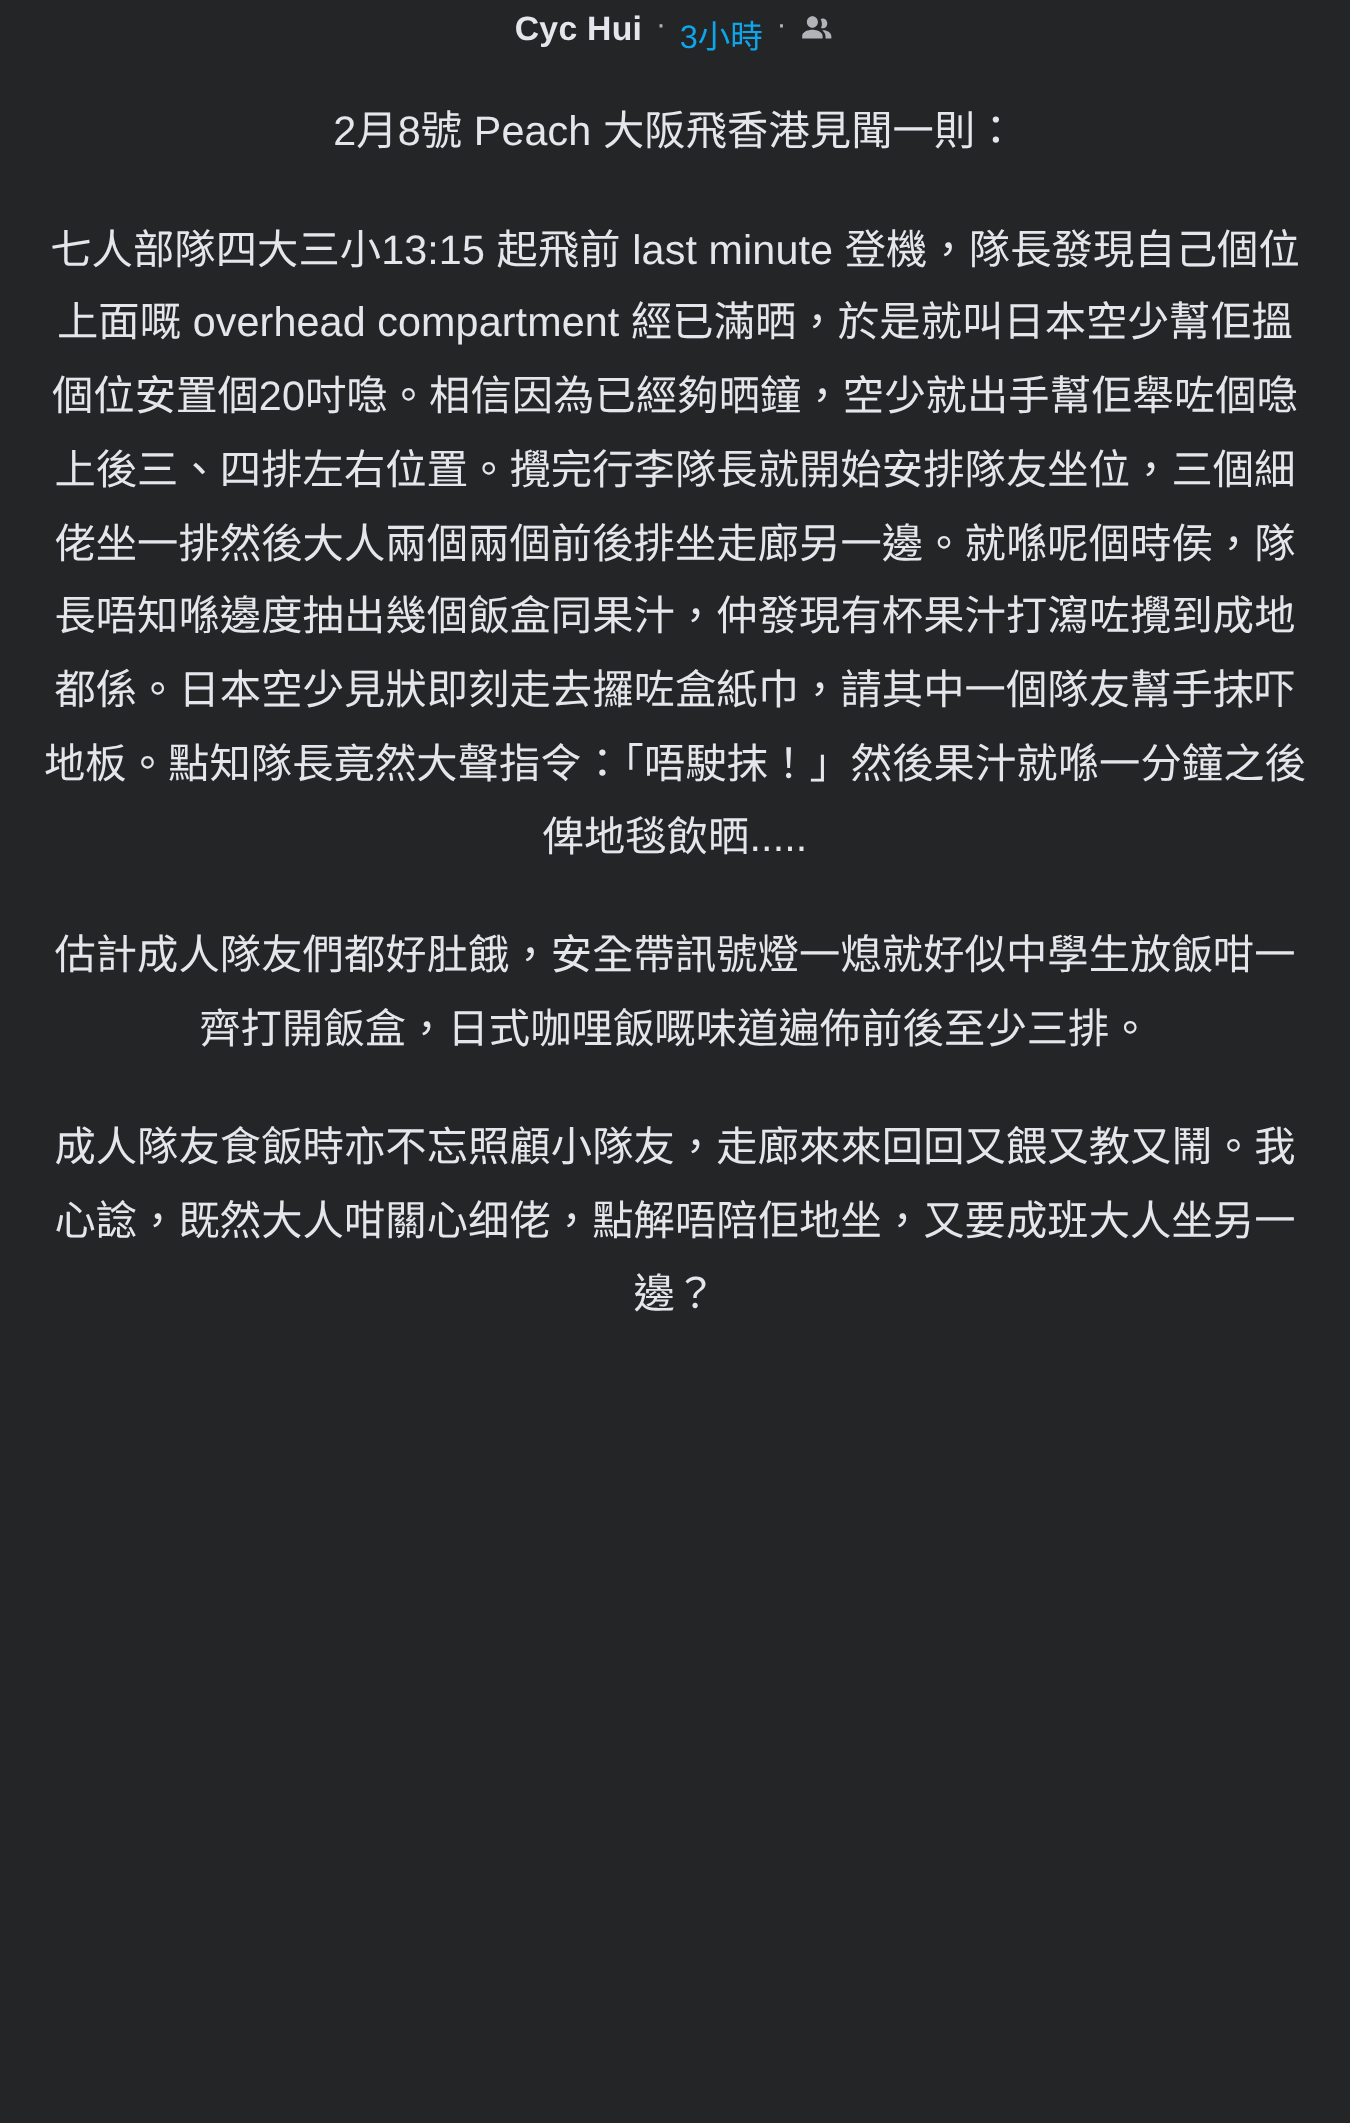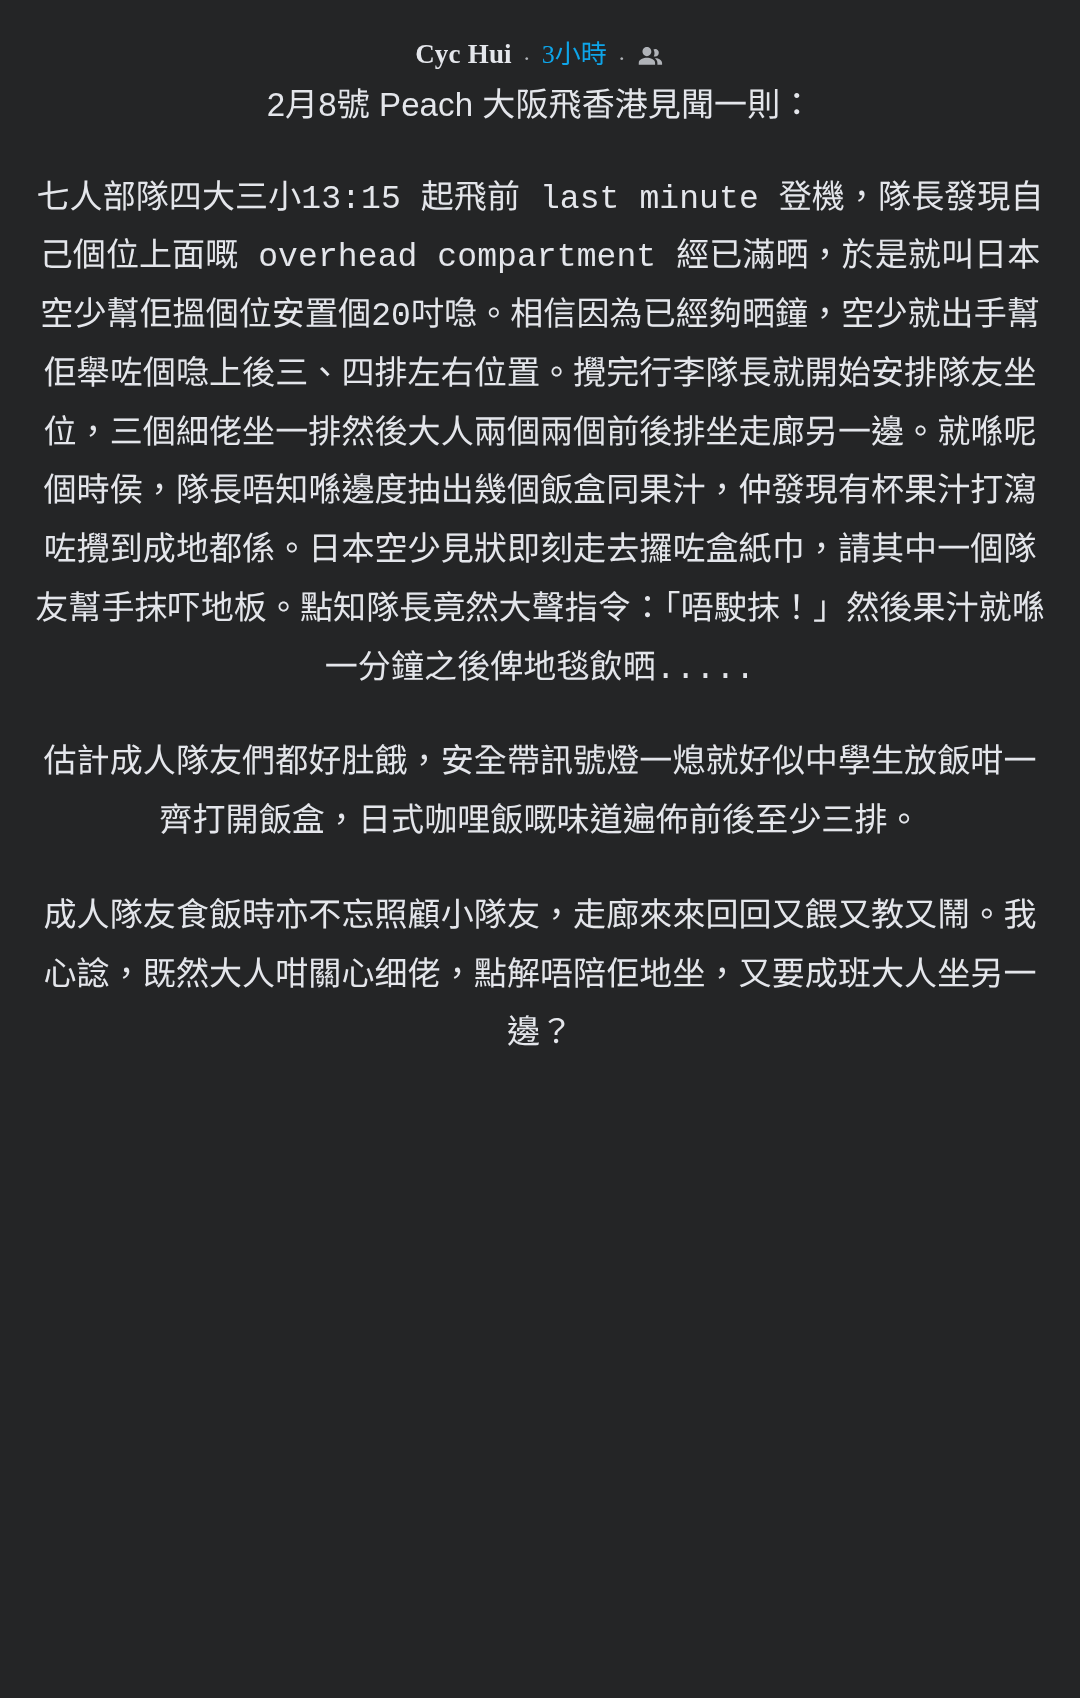--- a/index.html
+++ b/index.html
@@ -17,26 +17,25 @@
 
   .post {
     width: 1080px;
     box-sizing: border-box;
     padding: 0 34px;
   }
 
   
   .post-header {
     display: flex;
-    align-items: flex-end;
+    align-items: flex-start;
     justify-content: center;
     gap: 10px;
     height: 62px;
     padding-top: 8px;
-    font-family: Liberation Serif, serif;
   }
   .author-name {
     font-size: 27px;
     font-weight: bold;
     color: #e4e6eb;
     letter-spacing: .2px;
   }
   .meta-dot {
     font-size: 24px;
     color: #b0b3b8;
@@ -66,21 +65,20 @@
     padding-top: 6px;
     text-align: center;
   }
   .para {
     margin: 0;
     white-space: pre-wrap;
     word-break: break-word;
   }
   .para + .para {
     margin-top: 36px;
-    font-family: Liberation Mono, monospace;
   }
 </style>
 </head>
 <body>
 
 <div class="post">
 
   <div class="post-header">
     <span class="author-name">Cyc Hui</span>
     <span class="meta-dot">·</span>

